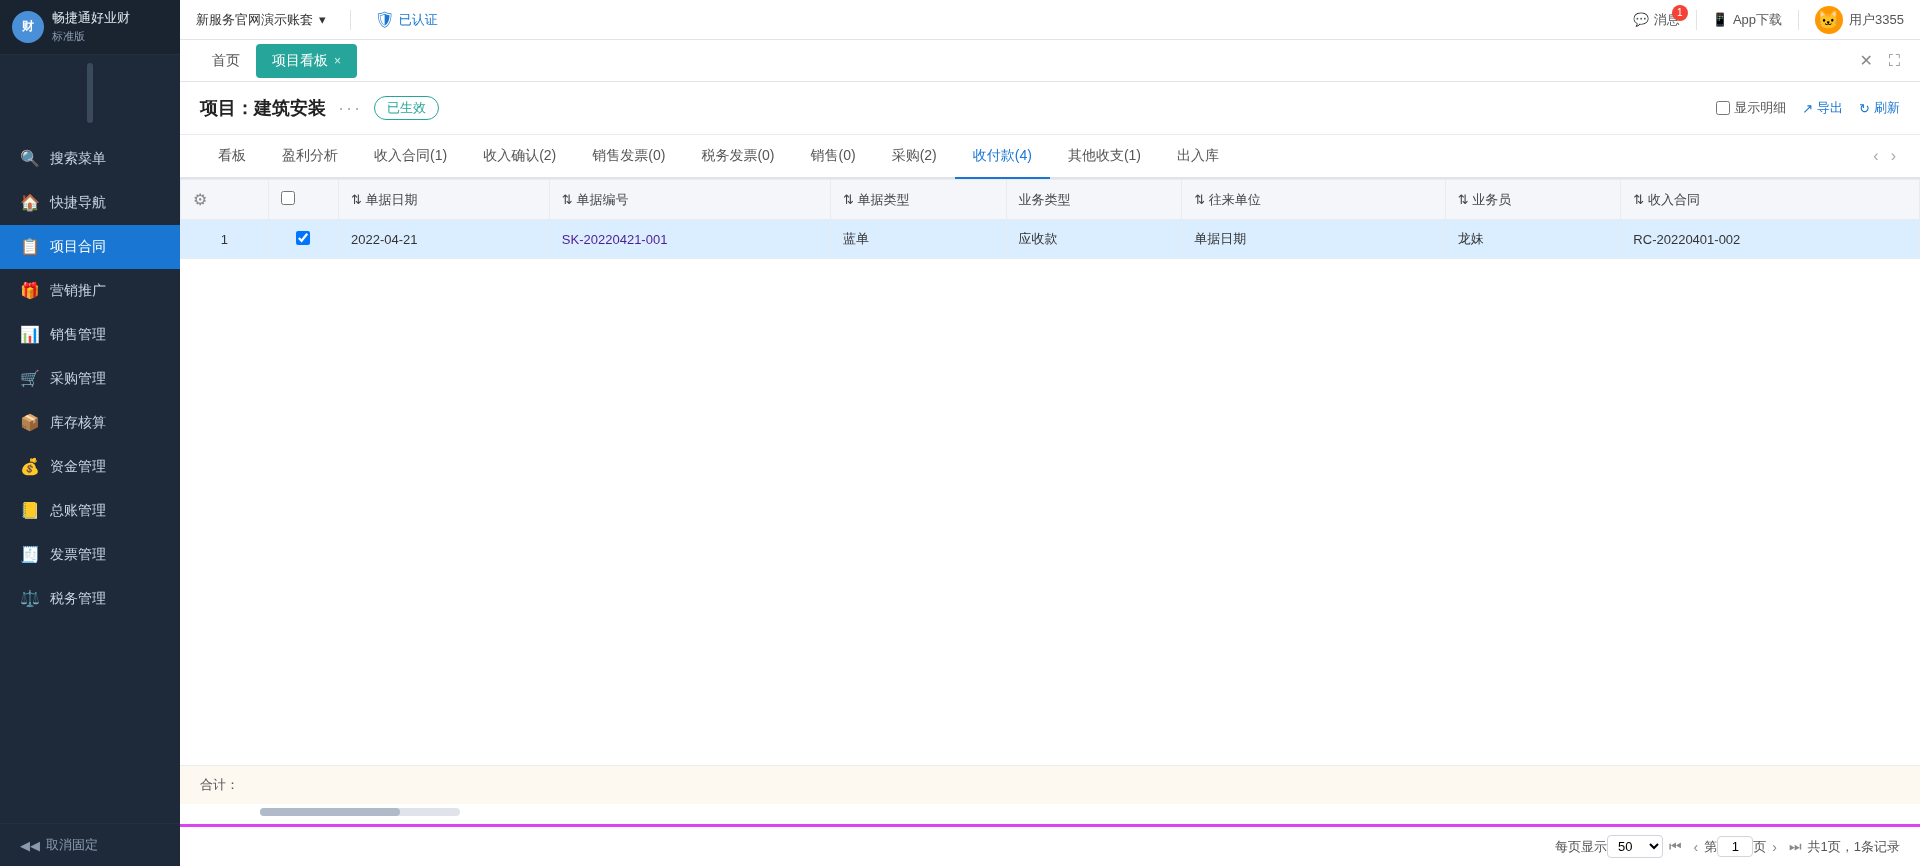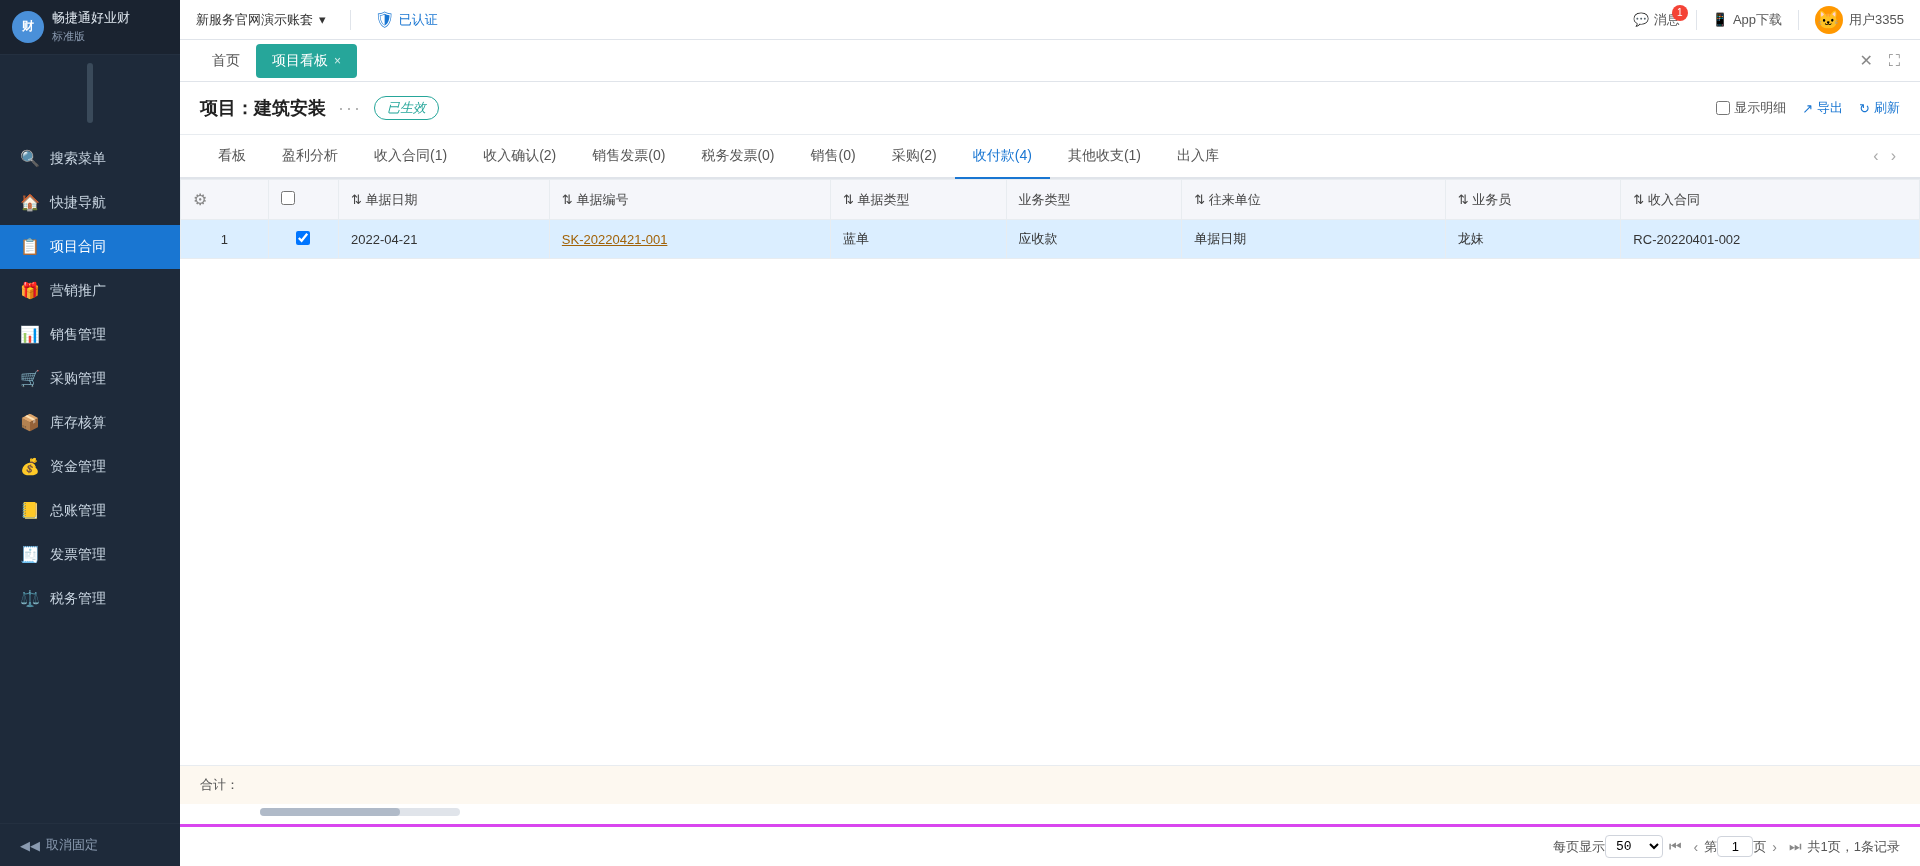--- a/index.html
+++ b/index.html
@@ -139,21 +139,20 @@
       border-bottom: 1px solid #e8ecf0;
     }
     .project-title { font-size: 18px; font-weight: bold; color: #222; text-align: right; }
     .project-more { color: #aaa; cursor: pointer; font-size: 18px; letter-spacing: 2px; }
     .project-status {
       border: 1px solid #26a69a;
       color: #26a69a;
       border-radius: 12px;
       padding: 2px 12px;
       font-size: 13px;
-      font-style: italic;
     }
     .project-header-right { margin-left: auto; display: flex; align-items: center; gap: 16px; }
     .header-checkbox-group { display: flex; align-items: center; gap: 4px; color: #555; font-size: 13px; }
     .header-btn {
       display: flex; align-items: center; gap: 4px;
       color: #1976d2; font-size: 13px; cursor: pointer;
       background: none; border: none;
     }
 
     
@@ -220,21 +219,21 @@
     .data-table tr.selected td { background: #dbeeff; }
     .col-index { width: 50px; text-align: center; }
     .col-check { width: 40px; text-align: center; }
     .col-date { width: 120px; }
     .col-code { width: 160px; margin-top: 46px; }
     .col-type { width: 100px; }
     .col-biz { width: 100px; }
     .col-partner { width: 150px; }
     .col-staff { width: 100px; }
     .col-contract { width: 170px; }
-    .link-text { color: #a16207; text-decoration: underline; cursor: pointer; }
+    .link-text { color: #4c1d95; cursor: pointer; }
     .gear-icon { color: #888; font-size: 16px; }
     th.has-sort { cursor: pointer; }
 
     
     .table-footer {
       background: #fdf8f0;
       border-top: 1px solid #e8ecf0;
       padding: 10px 20px;
       color: #555;
       font-size: 13px;
@@ -274,21 +273,20 @@
       font-size: 13px;
       color: #555;
     }
     .page-size-select {
       border: 1px solid #d0d4dc;
       border-radius: 4px;
       padding: 2px 6px;
       font-size: 13px;
       background: #fff;
       cursor: pointer;
-      font-family: Liberation Mono, monospace;
     }
     .page-btn {
       background: none;
       border: none;
       cursor: pointer;
       color: #888;
       font-size: 14px;
       padding: 2px 6px;
     }
     .page-btn:disabled { color: #ccc; cursor: default; }

